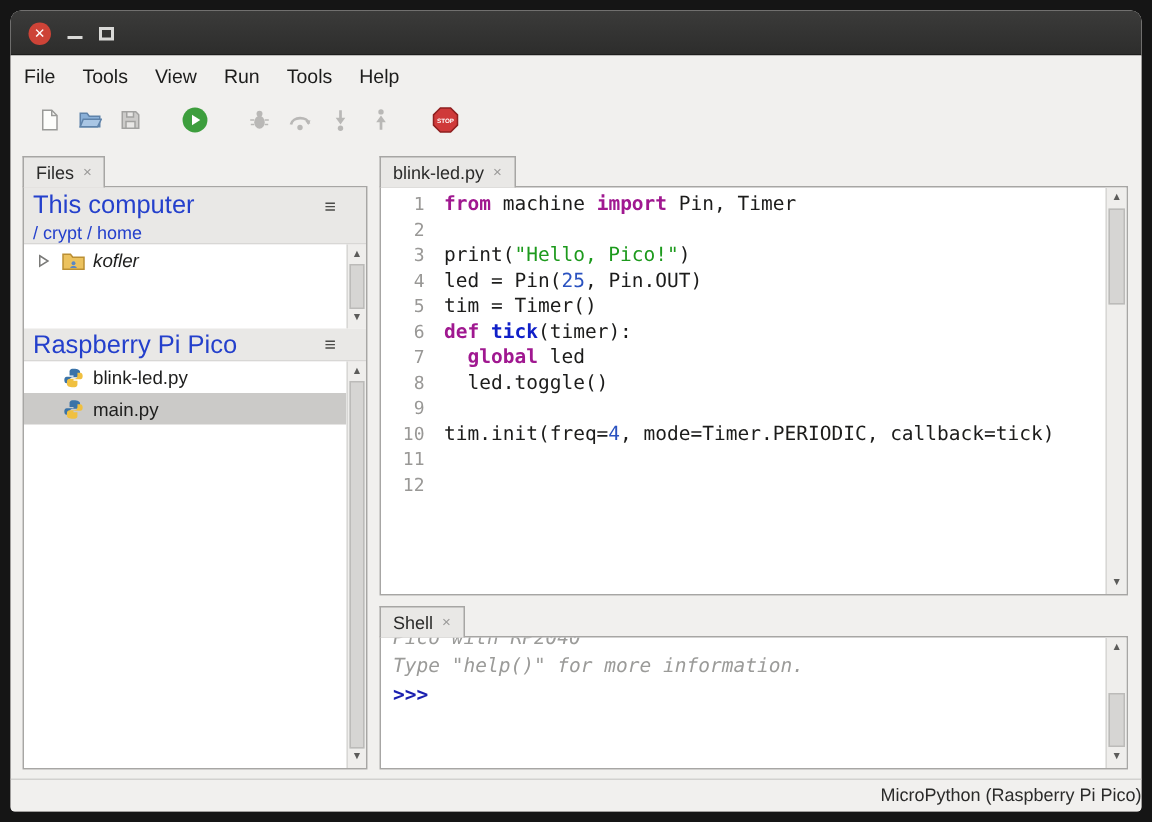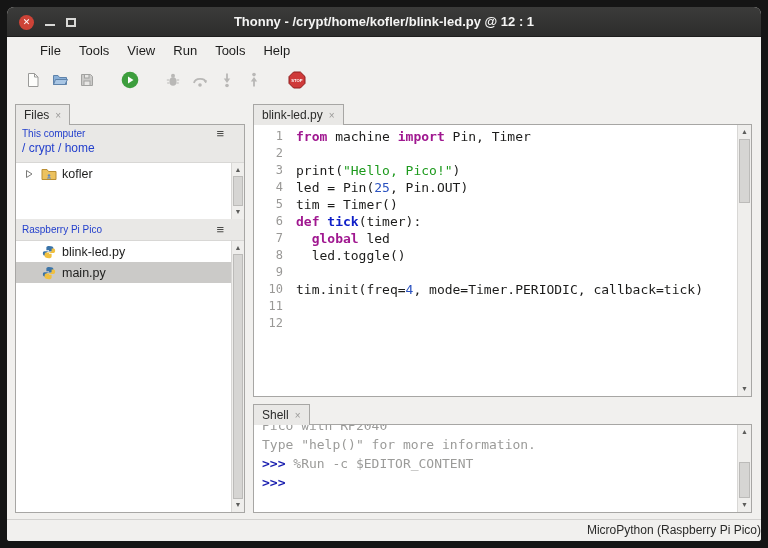--- a/index.html
+++ b/index.html
@@ -17,21 +17,21 @@
   .winctrls { position:absolute; left:12px; top:0; height:30px; display:flex; gap:11px; align-items:center; z-index:3; }
   .ctrl { cursor:default; }
   .ctrl.close { width:15px; height:15px; border-radius:50%; background:#cd4337; color:#fff;
                 font-size:9px; line-height:15px; text-align:center; font-weight:bold; }
   .ctrl.min { width:10px; height:11px; position:relative; }
   .ctrl.min::after { content:""; position:absolute; left:0; right:0; bottom:2px; height:2px; background:#d9d9d7; }
   .ctrl.max { width:10px; height:9px; border:2px solid #d9d9d7; }
 
   
   .menubar { position:absolute; left:0; top:30px; right:0; height:27px; display:flex;
-             align-items:center; padding-left:24px; background:#f1f0ee; }
+             align-items:center; padding-left:0; background:#f1f0ee; }
   .menu-item { padding:4px 9px; font-size:13px; color:#1d1d1c; }
 
   
   .toolbar { position:absolute; left:0; top:57px; right:0; height:32px; display:flex;
              align-items:center; gap:4px; padding-left:14px; background:#f1f0ee; }
   .tb-btn { width:23px; height:23px; display:flex; align-items:center; justify-content:center; }
   .tb-btn.group { margin-left:16px; }
   .tb-btn.disabled { opacity:.9; }
 
   
@@ -48,25 +48,25 @@
   .ptab { left:0; }
   .files-body { position:absolute; left:0; top:20px; right:0; bottom:0;
                 border:1px solid #a7a6a4; background:#fff; z-index:1; }
   .fsection { position:absolute; left:0; right:0; }
   .fs1 { top:0; height:94px; }
   .fs2 { top:94px; bottom:0; }
   .fheader { background:#e9e8e6; border-bottom:1px solid #d8d7d5; padding:2px 6px; position:relative; }
   .fh1 { height:38px; }
   .fh2 { height:22px; display:flex; align-items:center;text-align:center; }
   .fhrow { display:flex; align-items:center; }
-  .flink { color:#2440cc; font-size:10px; }
+  .flink { color:#2440cc; font-size:17px; }
   .fpath { font-size:12px; margin-top:1px; }
   .hamburger { margin-left:auto; color:#4b4b49; font-size:13px; line-height:13px; padding-right:14px; }
   .flist { position:absolute; left:0; right:13px; bottom:0; background:#fff; overflow:hidden; }
-  .fs1 .flist { top:38px; }
+  .fs1 .flist { top:38px;font-style:italic; }
   .fs2 .flist { top:22px; }
   .file-row { height:21px; display:flex; align-items:center; padding-left:6px; gap:5px;
               font-size:12.5px; color:#1e1e1d; white-space:nowrap; }
   .file-row.selected { background:#cbcac8; }
   .expander { width:14px; display:inline-flex; justify-content:center; flex:0 0 14px; }
   .ficon { display:inline-flex; width:16px; justify-content:center; flex:0 0 16px; }
 
   
   .vscroll { position:absolute; right:0; width:13px; background:#efeeec; border-left:1px solid #d8d7d5; }
   .fs1 .vscroll { top:38px; bottom:0; }
@@ -94,21 +94,21 @@
   .tok-kw  { color:#a01890; font-weight:bold; }
   .tok-str { color:#1d9a1d; }
   .tok-num { color:#2a52c0; }
   .tok-fn  { color:#1020c8; font-weight:bold; }
   .escroll { position:absolute; right:0; top:0; bottom:0; width:14px;
              background:#efeeec; border-left:1px solid #d8d7d5; }
 
   
   .stab { top:300px; left:0; }
   .shell-box { position:absolute; left:0; top:320px; right:0; bottom:0;
-               border:1px solid #a7a6a4; background:#fff; z-index:1; overflow:hidden; }
+               border:1px solid #a7a6a4; background:#fff; z-index:1; overflow:hidden;font-style:italic; }
   .shellcode { position:absolute; left:0; top:0; right:15px; bottom:0; overflow:hidden; padding-left:8px; }
   .sline { height:19px; line-height:19px; font-family:"DejaVu Sans Mono",monospace;
            font-size:13px; white-space:pre; }
   .sline:first-child { margin-top:-9px; }
   .sh-dim    { color:#9b9b99; }
   .sh-prompt { color:#1a1fb0; font-weight:bold; }
   .sh-magic  { color:#9b9b99; }
   .sh-out    { color:#3c3c3b; }
 
   
@@ -121,21 +121,20 @@
 
 <div class="frame">
   <div class="window">
 
     <div class="titlebar">
       <div class="winctrls">
         <div class="ctrl close"><span>✕</span></div>
         <div class="ctrl min"></div>
         <div class="ctrl max"></div>
       </div>
-      <div class="title">Thonny  -  /crypt/home/kofler/blink-led.py  @  12 : 1</div>
     </div>
 
     <div class="menubar">
         <div class="menu-item">File</div>
         <div class="menu-item">Tools</div>
         <div class="menu-item">View</div>
         <div class="menu-item">Run</div>
         <div class="menu-item">Tools</div>
         <div class="menu-item">Help</div>
       </div>
@@ -318,21 +317,20 @@
         </div>
 
         <div class="tab stab">
           <span>Shell</span>
           <span class="tclose">×</span>
         </div>
         <div class="shell-box">
           <div class="shellcode" id="shellcode">
               <div class="sline"><span class="sh-dim">Pico with RP2040</span></div>
               <div class="sline"><span class="sh-dim">Type "help()" for more information.</span></div>
-              <div class="sline"><span class="sh-prompt">&gt;&gt;&gt; </span><span class="sh-magic">%Run -c $EDITOR_CONTENT</span></div>
               <div class="sline"><span class="sh-prompt">&gt;&gt;&gt;</span></div>
             </div>
           <div class="escroll">
             <span class="sarr up">▲</span>
             <div class="thumb sthumb"></div>
             <span class="sarr dn">▼</span>
           </div>
         </div>
       </div>
 

